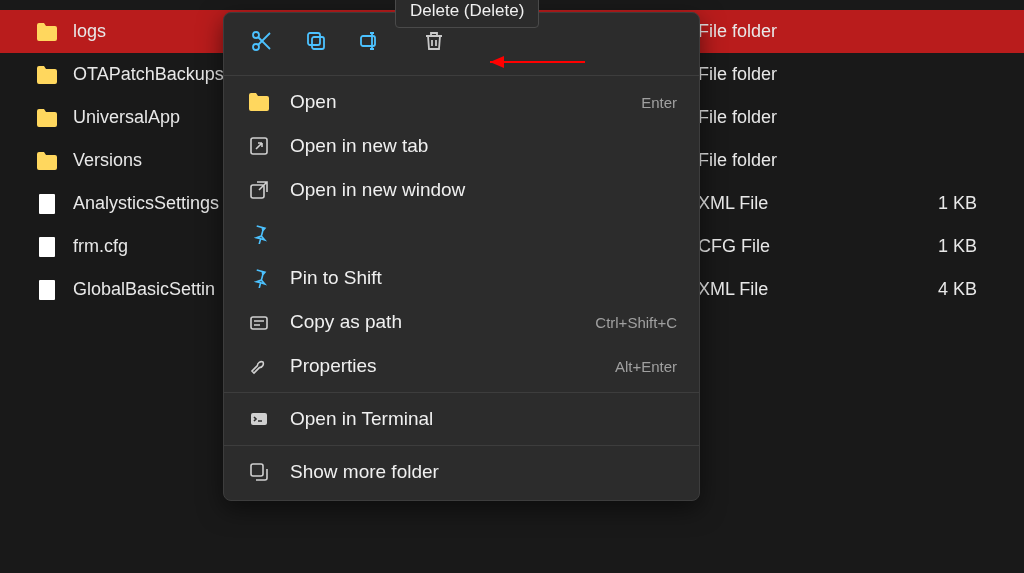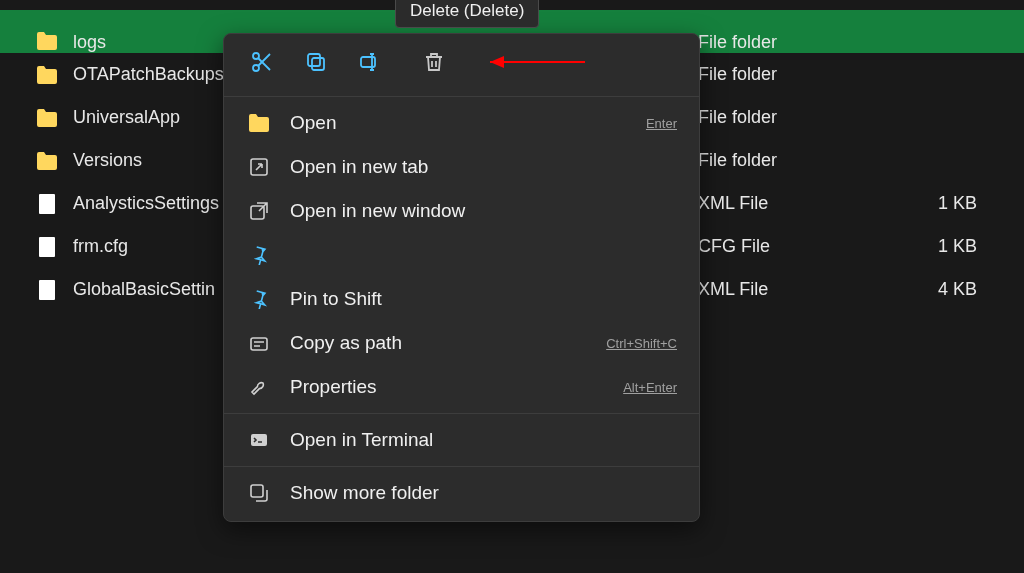--- a/index.html
+++ b/index.html
@@ -18,22 +18,21 @@
     padding-top: 10px;
   }
   .file-row {
     display: flex;
     align-items: center;
     height: 43px;
     padding-left: 35px;
     color: #e8e8e8;
   }
   .file-row.selected {
-    background: #15803d;
-    align-items: flex-end;
+    background: #b91c1c;
   }
   .file-icon {
     width: 24px;
     height: 24px;
     margin-right: 14px;
     flex-shrink: 0;
     display: inline-flex;
     align-items: center;
     justify-content: center;
   }
@@ -52,21 +51,21 @@
   }
   .file-size {
     width: 80px;
     color: #e8e8e8;
   }
 
   
   .context-menu {
     position: absolute;
     left: 223px;
-    top: 33px;
+    top: 12px;
     width: 477px;
     background: #2c2c2c;
     border: 1px solid #3d3d3d;
     border-radius: 8px;
     box-shadow: 0 8px 24px rgba(0,0,0,0.5);
     padding-bottom: 6px;
     z-index: 10;
   }
   .ctx-toolbar {
     display: flex;
@@ -104,22 +103,21 @@
     justify-content: center;
     color: #d0d0d0;
   }
   .ctx-label {
     flex: 1;
     font-size: 19px;
     color: #f0f0f0;
   }
   .ctx-shortcut {
     color: #a0a0a0;
-    font-size: 13px;
-    text-decoration: underline;
+    font-size: 15px;
   }
 
   
   .tooltip {
     position: absolute;
     left: 395px;
     top: -6px;
     background: #2b2b2b;
     border: 1px solid #4a4a4a;
     border-radius: 4px;

